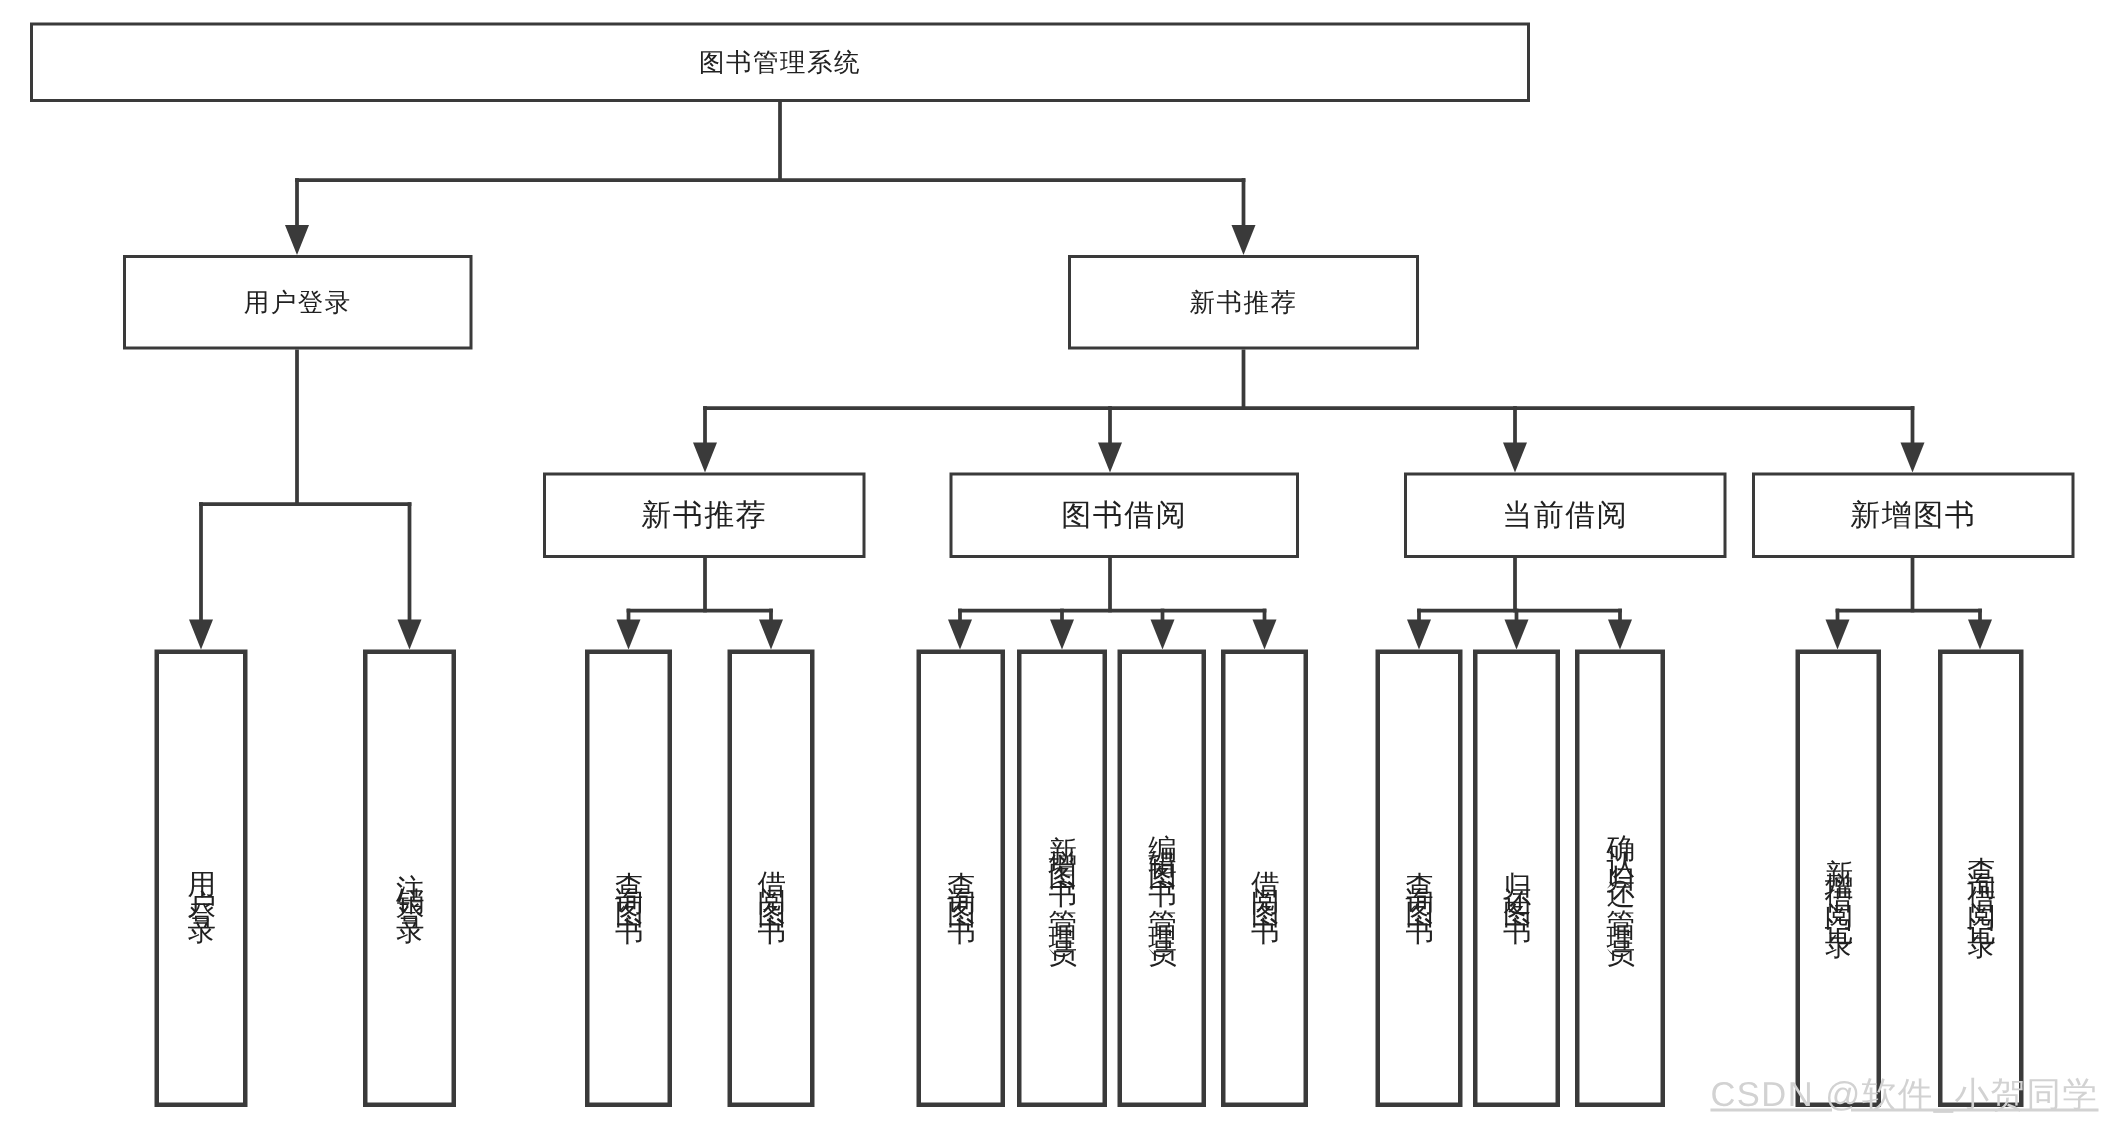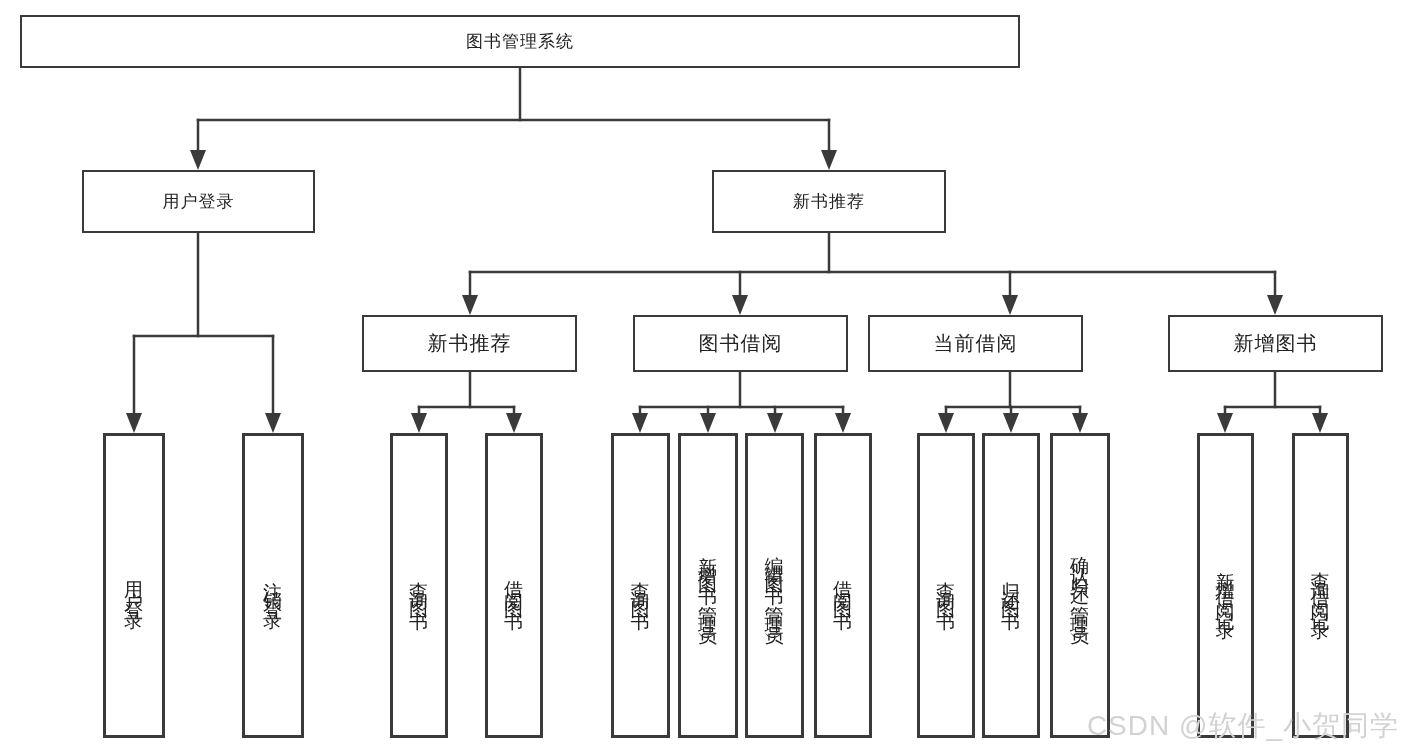--- a/index.html
+++ b/index.html
@@ -17,21 +17,21 @@
   }
   .box.h{border:2px solid #3a3a3a;font-size:17px;letter-spacing:1px;}
   .box.h3{border:2.5px solid #3a3a3a;font-size:20px;letter-spacing:1px;}
   .box.v{border:3px solid #3a3a3a;}
   .vtext{
     writing-mode:vertical-rl;text-orientation:mixed;
     font-size:19px;letter-spacing:10px;line-height:1;color:#212121;
   }
   .watermark{
     position:absolute;right:6px;bottom:2px;z-index:3;
-    font-size:28px;color:#d2d2d2;letter-spacing:1px;white-space:nowrap;
+    font-size:23px;color:#d2d2d2;letter-spacing:1px;white-space:nowrap;text-decoration:underline;
   }
 </style>
 </head>
 <body>
 
 <div id="stage">
 
   <svg id="connectors" width="1405" height="747">
       <line x1="520" y1="68" x2="520" y2="120" stroke="#3a3a3a" stroke-width="2.5" stroke-linecap="square"></line>
       <line x1="198" y1="120" x2="829" y2="120" stroke="#3a3a3a" stroke-width="2.5" stroke-linecap="square"></line>
@@ -86,22 +86,22 @@
       <line x1="1320" y1="407" x2="1320" y2="419" stroke="#3a3a3a" stroke-width="2.5" stroke-linecap="square"></line>
       <polygon points="1312,413 1328,413 1320,433" fill="#3a3a3a"></polygon>
     </svg>
 
   <div class="box h" style="left:20px;top:15px;width:1000px;height:53px;">图书管理系统</div>
 
   <div class="box h" style="left:82px;top:170px;width:233px;height:63px;">用户登录</div>
   <div class="box h" style="left:712px;top:170px;width:234px;height:63px;">新书推荐</div>
 
   <div class="box h3" style="left:362px;top:315px;width:215px;height:57px;">新书推荐</div>
-  <div class="box h3" style="left:633px;top:315px;width:215px;height:57px;">图书借阅</div>
-  <div class="box h3" style="left:868px;top:315px;width:215px;height:57px;">当前借阅</div>
+  <div class="box h3" style="left:633px;top:315px;width:233px;height:57px;">图书借阅</div>
+  <div class="box h3" style="left:936px;top:315px;width:215px;height:57px;">当前借阅</div>
   <div class="box h3" style="left:1168px;top:315px;width:215px;height:57px;">新增图书</div>
 
   <div class="box v" style="left:103px;top:433px;width:62px;height:305px;">
     <span class="vtext">用户登录</span>
   </div>
   <div class="box v" style="left:242px;top:433px;width:62px;height:305px;">
     <span class="vtext">注销登录</span>
   </div>
 
   <div class="box v" style="left:390px;top:433px;width:58px;height:305px;">

